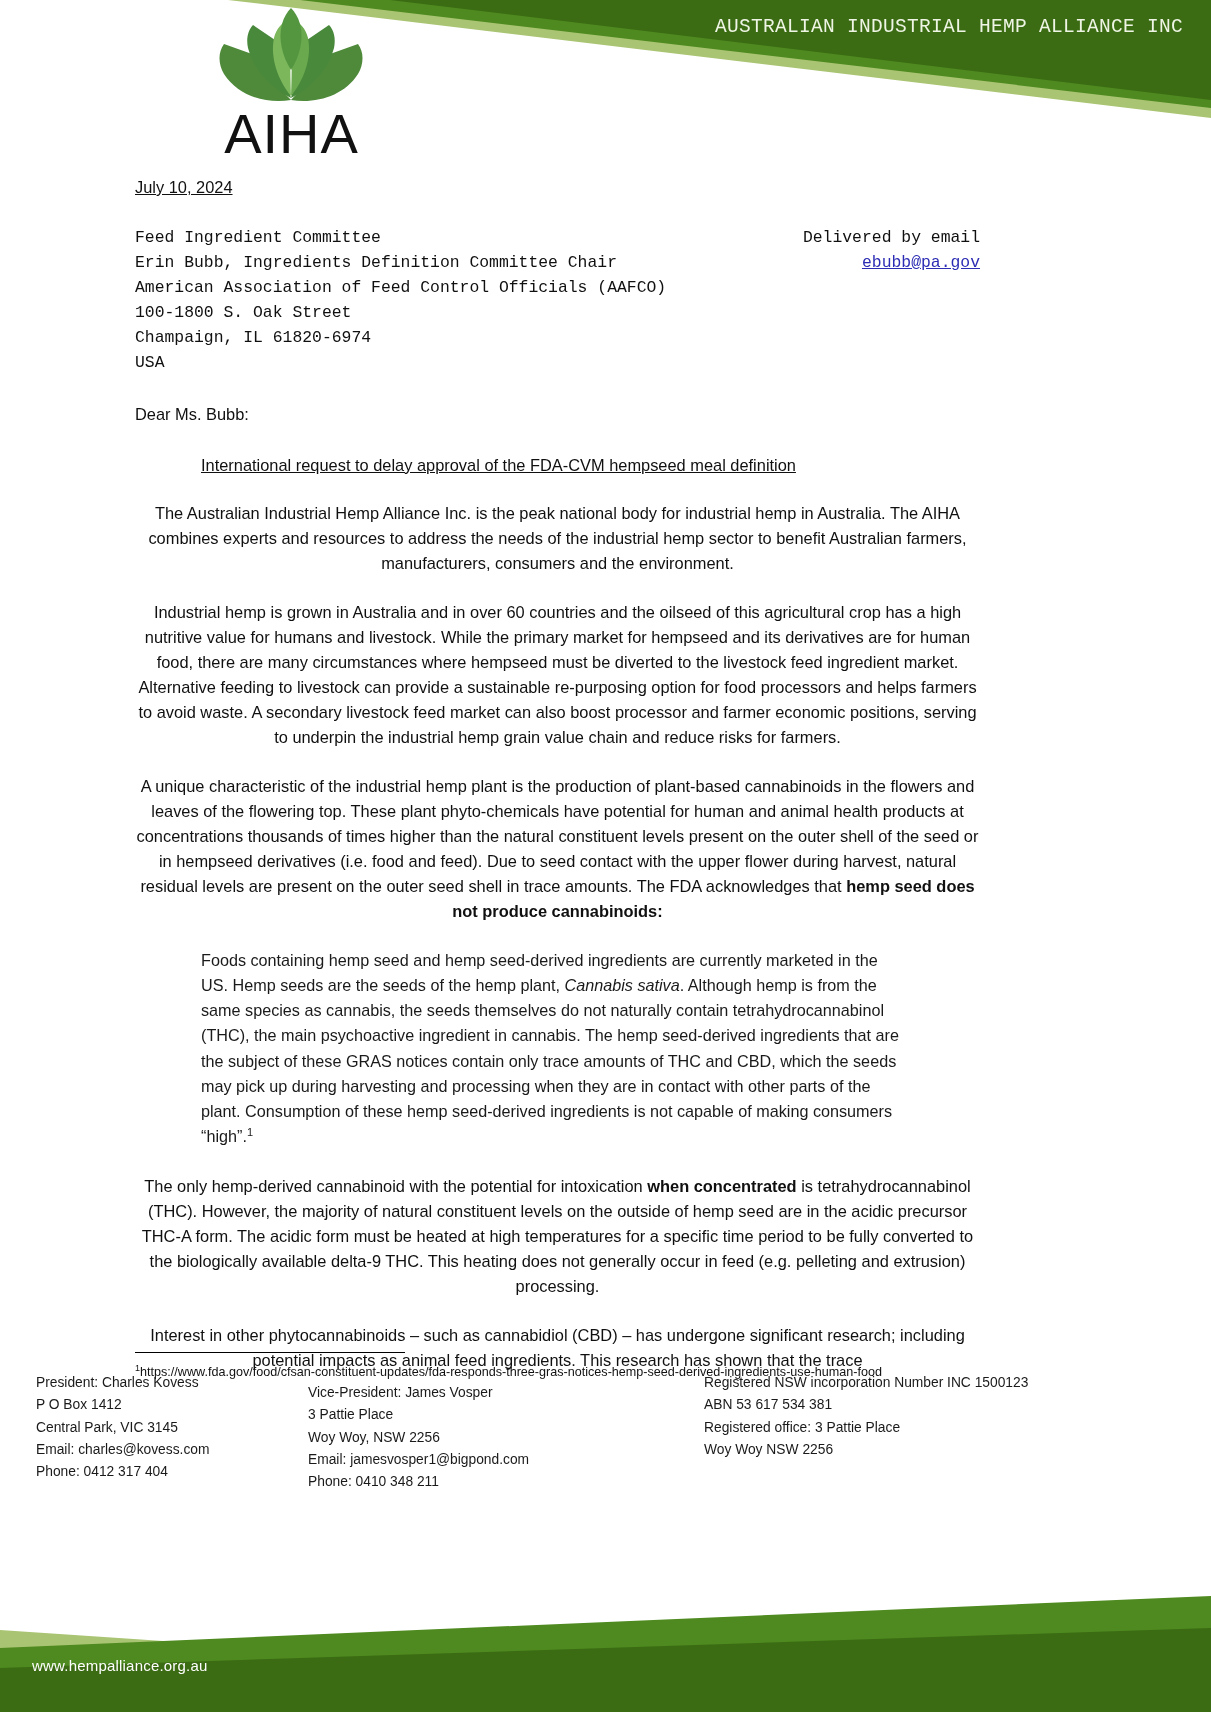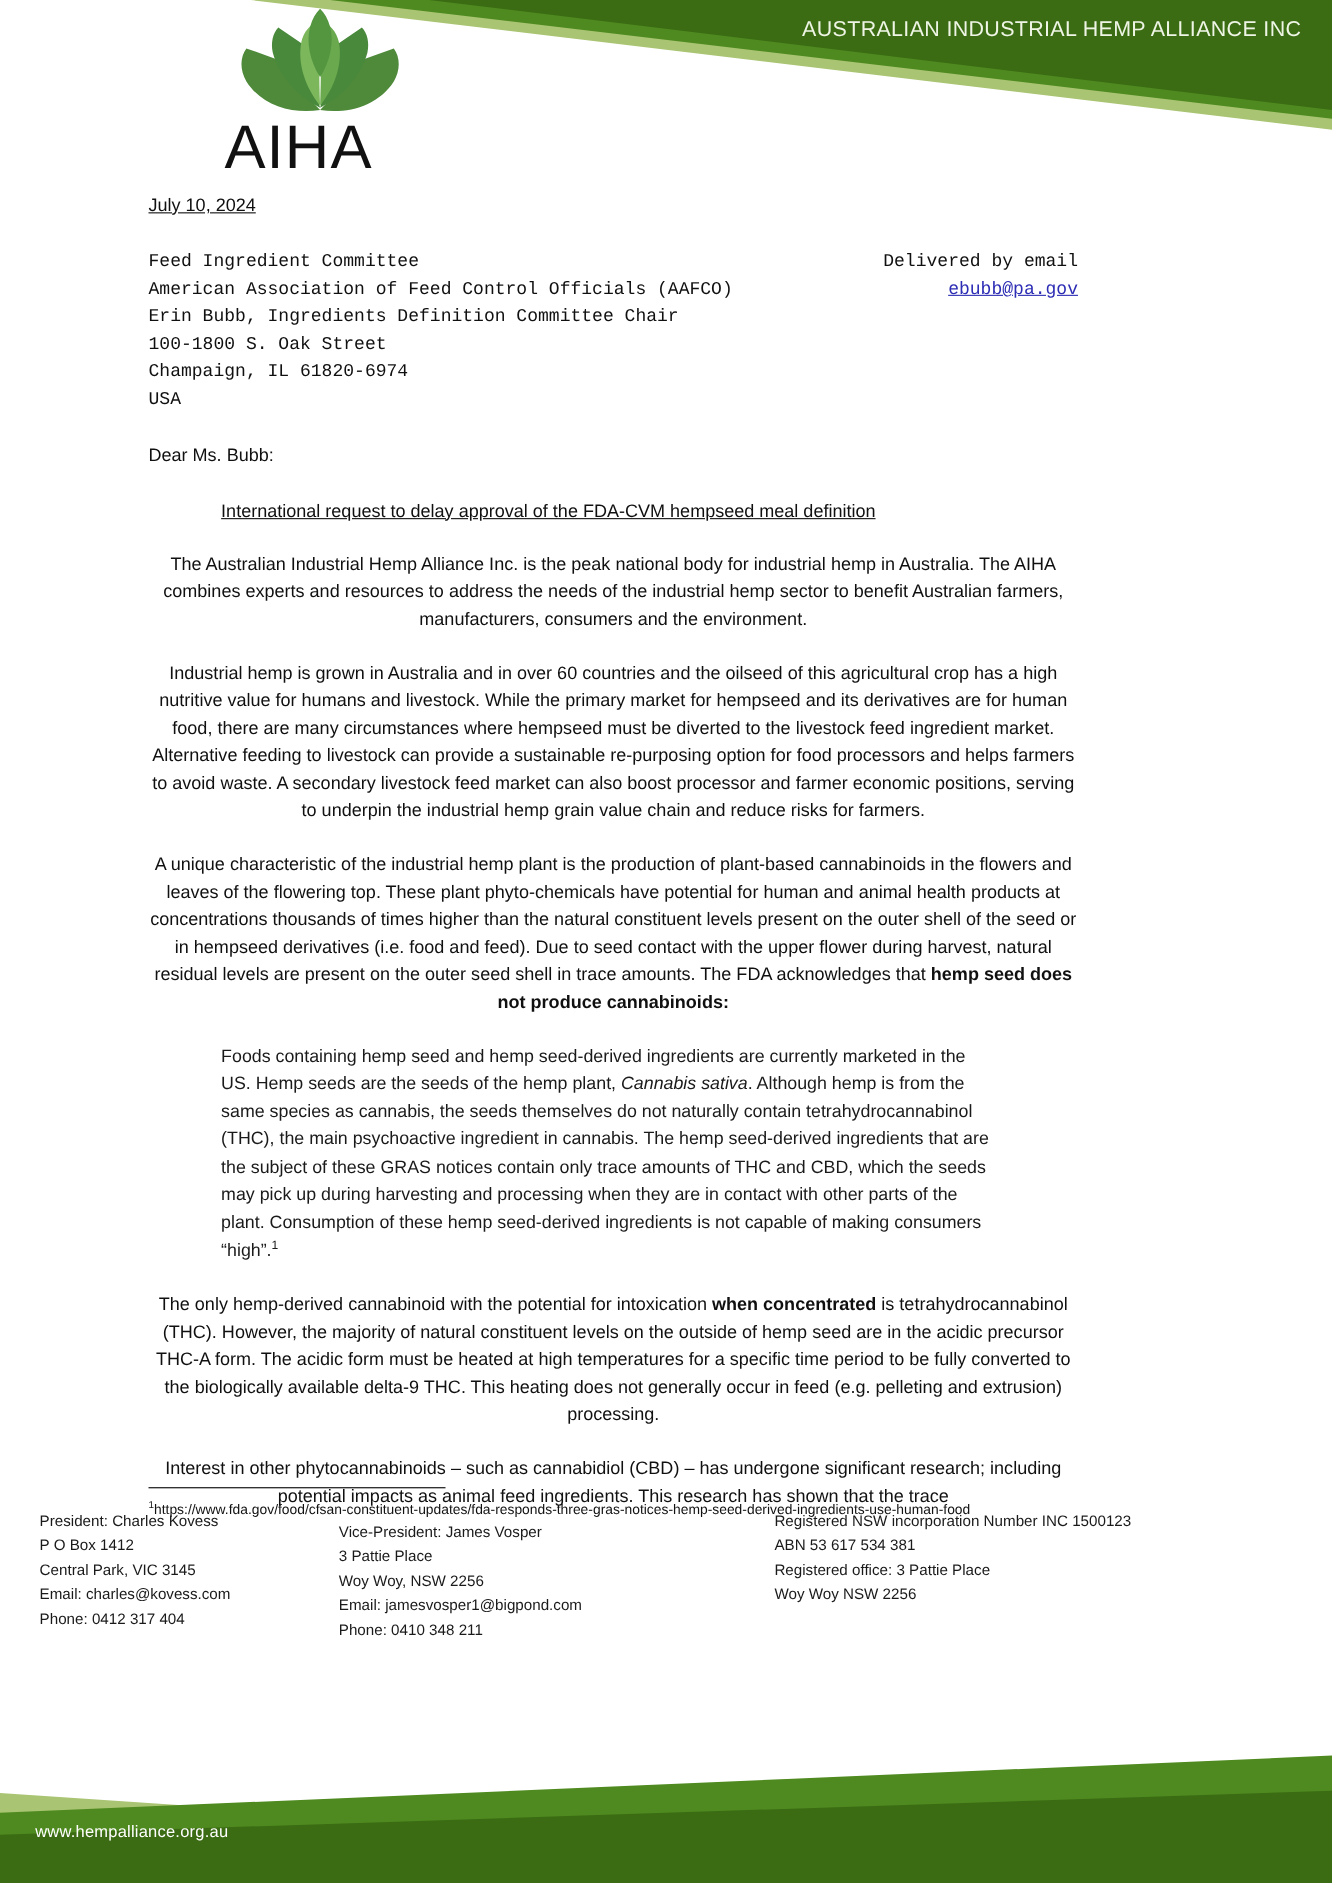--- a/index.html
+++ b/index.html
@@ -26,42 +26,42 @@
     width: 1211px;
     height: 120px;
     overflow: hidden;
   }
   .band-svg { display: block; }
 
   .org-title {
     position: absolute;
     top: 16px;
     right: 28px;
-    font-family: Liberation Sans, sans-serif;
+    font-family: Liberation Mono, monospace;
     font-size: 19.5px;
     letter-spacing: 0.3px;
     color: #eef5e4;
     white-space: nowrap;
   }
 
   
   .logo-wrap {
     position: absolute;
     top: 8px;
     left: 196px;
     width: 190px;
     height: 155px;
   }
   .logo-mark { display: block; }
   .logo-text {
     position: absolute;
     top: 98px;
     left: 8px;
     width: 175px;
-    text-align: left;
+    text-align: center;
     font-family: "Liberation Sans", sans-serif;
     font-size: 56px;
     font-weight: 300;
     letter-spacing: 1px;
     color: #111111;
     line-height: 1;
   }
 
   
   .letter {
@@ -211,22 +211,22 @@
     <div class="logo-text">AIHA</div>
   </div>
 
   <div class="letter">
 
     <div class="date-line">July 10, 2024</div>
 
     <div class="addr-row">
       <div class="addr-block">
         <div>Feed Ingredient Committee</div>
+        <div>Erin Bubb, Ingredients Definition Committee Chair</div>
         <div>American Association of Feed Control Officials (AAFCO)</div>
-        <div>Erin Bubb, Ingredients Definition Committee Chair</div>
         <div>100-1800 S.  Oak Street</div>
         <div>Champaign, IL 61820-6974</div>
         <div>USA</div>
       </div>
       <div class="delivery-block">
         <div>Delivered by email</div>
         <div class="delivery-email">ebubb@pa.gov</div>
       </div>
     </div>
 

